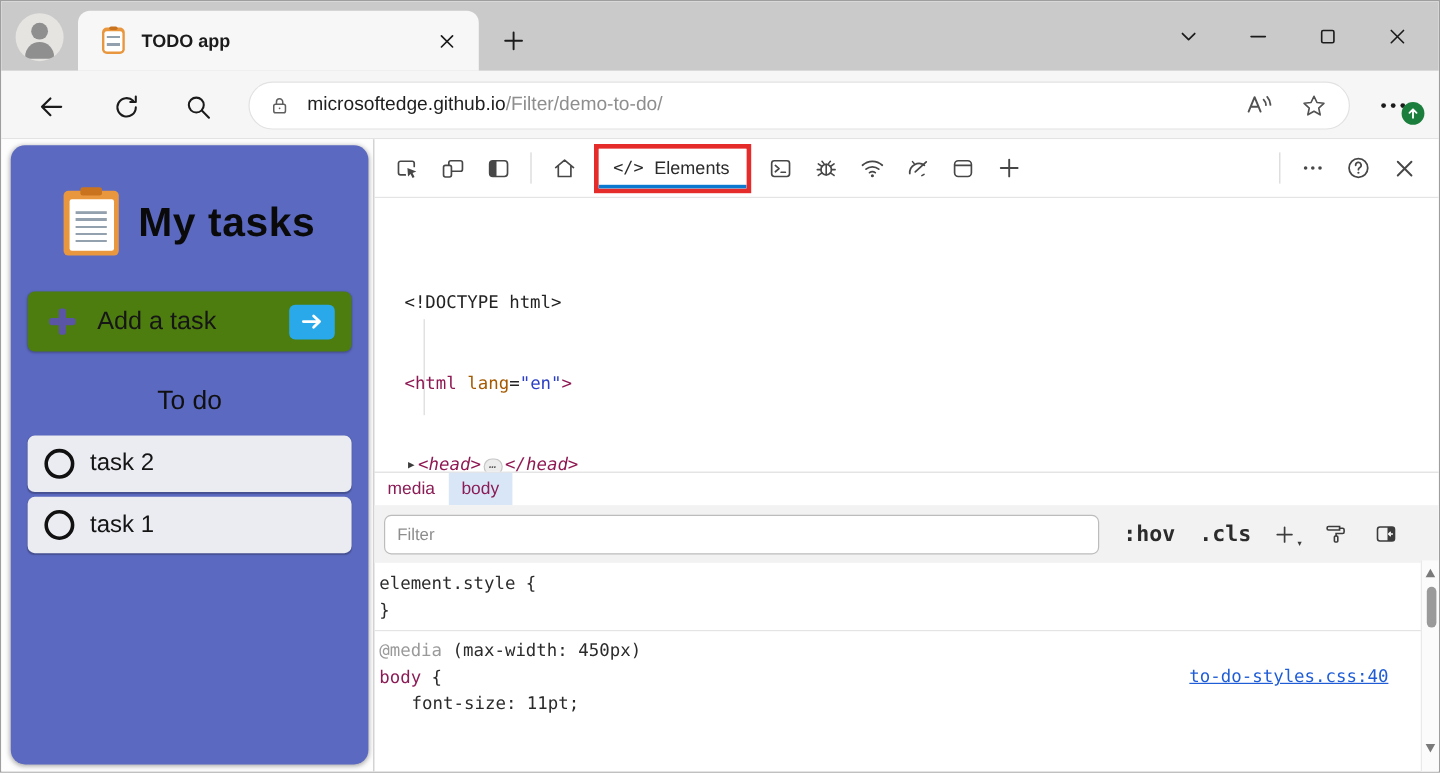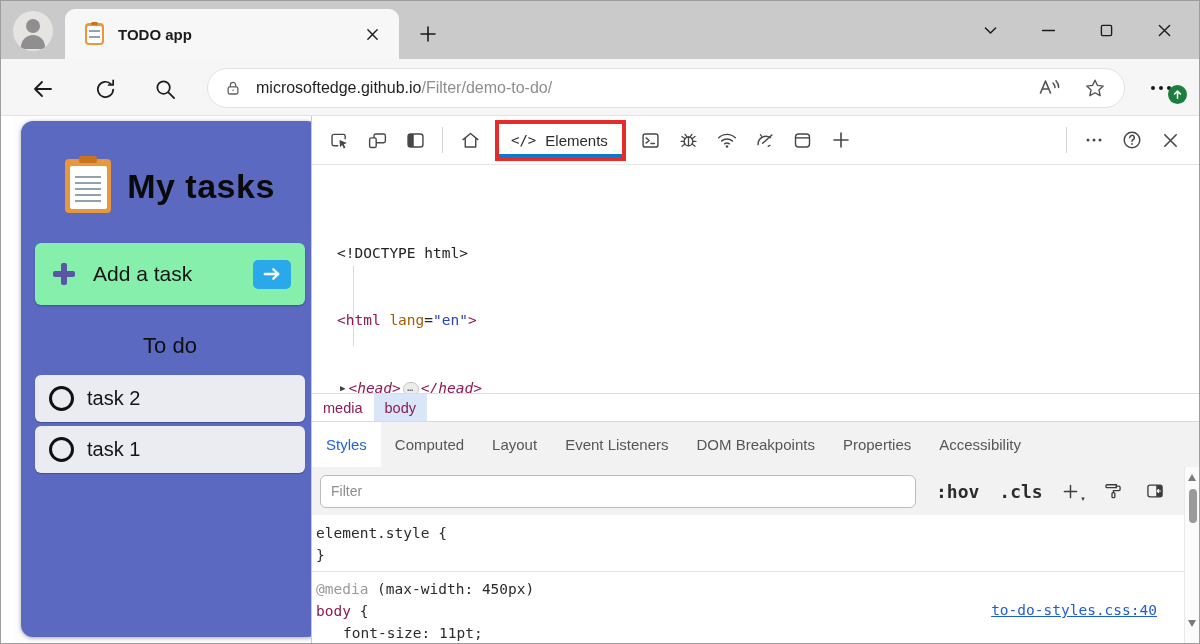--- a/index.html
+++ b/index.html
@@ -37,26 +37,26 @@
   .url .domain { color:#1f1f1f; }
   .url .path { color:#8e8e8e; }
   .addr-icon { width:30px; height:30px; display:flex; align-items:center; justify-content:center;
     color:#525252; margin-left:16px; }
   .more-wrap { position:absolute; right:14px; top:14px; width:36px; height:32px; color:#1b1b1b; }
   .more-dots { display:flex; gap:4px; position:absolute; left:2px; top:13px; }
   .more-dots i { width:4px; height:4px; border-radius:50%; background:#1b1b1b; }
   .sync-badge { position:absolute; right:-2px; top:12px; width:19px; height:19px; border-radius:50%;
     background:#1b7e3c; color:#fff; display:flex; align-items:center; justify-content:center; }
   
-  .page { position:absolute; top:115px; left:12px; bottom:0; width:310px; background:#fdfdfd;text-decoration:underline; }
+  .page { position:absolute; top:115px; left:0; bottom:0; width:310px; background:#fdfdfd;text-decoration:underline; }
   .todo-panel { position:absolute; left:8px; top:5px; width:298px; height:516px; background:#5b69c1;
     border-radius:12px; box-shadow:0 1px 4px rgba(0,0,0,.35); }
   .todo-header { display:flex; align-items:center; justify-content:center; gap:16px; margin-top:38px; }
   .todo-title { font-size:34px; font-weight:bold; color:#0a0a0a; letter-spacing:.5px; }
-  .add-card { margin:30px 14px 0; height:62px; background:#86efac; border-radius:6px; display:flex;
+  .add-card { margin:30px 14px 0; height:50px; background:#4d7c0f; border-radius:6px; display:flex;
     align-items:center; padding:0 14px 0 18px; box-shadow:0 1px 2px rgba(0,0,0,.25); }
   .plus-icon { position:relative; width:22px; height:22px; }
   .plus-icon::before { content:""; position:absolute; left:0; top:8px; width:22px; height:6px;
     border-radius:2px; background:#5a55a5; }
   .plus-icon::after { content:""; position:absolute; left:8px; top:0; width:6px; height:22px;
     border-radius:2px; background:#5a55a5; }
   .add-label { margin-left:18px; font-size:21px; color:#161616; }
   .submit-btn { margin-left:auto; width:38px; height:29px; background:#29a9e9; border-radius:5px;
     display:flex; align-items:center; justify-content:center; color:#fff; }
   .list-title { text-align:center; margin-top:28px; font-size:22px; color:#101010; }
@@ -375,29 +375,20 @@
       
       
       
     </div>
 
     <div class="breadcrumb">
       <span class="crumb">media</span>
       <span class="crumb sel">body</span>
     </div>
 
-    <div class="panel-tabs">
-      <span class="ptab active">Styles</span>
-      <span class="ptab">Computed</span>
-      <span class="ptab">Layout</span>
-      <span class="ptab">Event Listeners</span>
-      <span class="ptab">DOM Breakpoints</span>
-      <span class="ptab">Properties</span>
-      <span class="ptab">Accessibility</span>
-    </div>
 
     <div class="filter-row">
       <input class="filter-input" placeholder="Filter" style="">
       <span class="tog">:hov</span>
       <span class="tog">.cls</span>
       <span class="sty-btn">
         <svg width="17" height="17" viewBox="0 0 18 18">
             <path d="M9 2.5 V15.5 M2.5 9 H15.5" stroke="currentColor" stroke-width="1.5" fill="none" stroke-linecap="round"></path>
           </svg>
         <span class="caret">▾</span>

